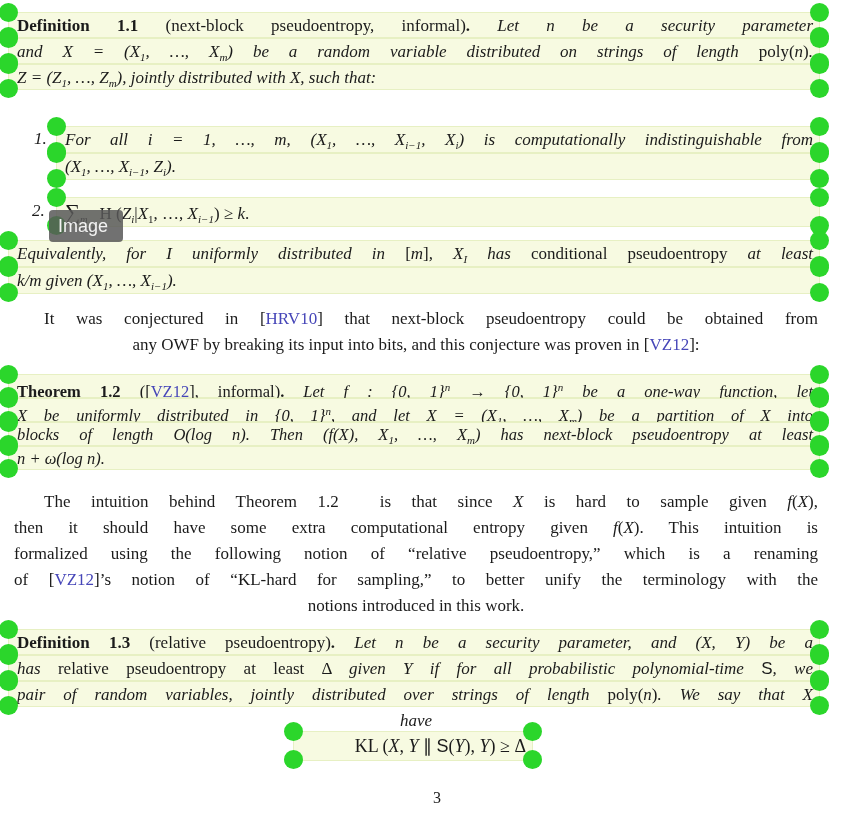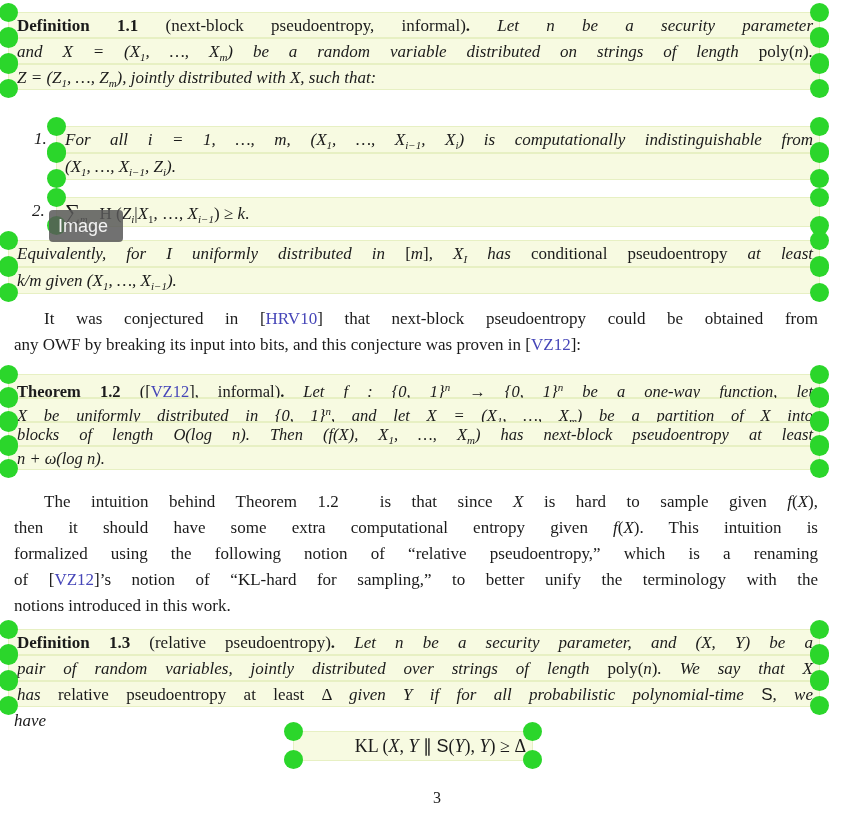--- a/index.html
+++ b/index.html
@@ -35,21 +35,21 @@
   .just{text-align:justify;text-align-last:justify;white-space:normal;}
   .dot{
     position:absolute;width:19px;height:19px;border-radius:50%;
     background:var(--handle-green);z-index:3;
   }
   .dot-tl{left:-10px;top:-10px}
   .dot-bl{left:-10px;bottom:-9px}
   .dot-tr{right:-10px;top:-10px}
   .dot-br{right:-10px;bottom:-9px}
   .para{position:absolute;font-size:17px;}
-  .p-line{height:26px;line-height:26px;white-space:nowrap;}
+  .p-line{height:26px;line-height:26px;white-space:nowrap;text-align:center;}
   .p-line.just{white-space:normal;}
   .indent{text-indent:30px;}
   .link{color:var(--link-blue);cursor:pointer;}
   .sans{font-family:"Liberation Sans",sans-serif;font-style:normal;}
   sub,sup{font-size:11px;}
   .stack{
     display:inline-flex;flex-direction:column;align-items:flex-start;
     font-size:10.5px;line-height:10px;vertical-align:-4px;font-style:italic;
   }
   .bigop{font-size:21px;font-style:normal;}
@@ -189,28 +189,28 @@
 
   <div class="hl-block" style="left:8px;top:629px;width:812px">
     <div class="hl-line h26">
         <div class="txt just"><b>Definition 1.3</b> (relative pseudoentropy)<b>.</b> <i>Let n be a security parameter, and (X, Y) be a</i></div>
         <span class="dot dot-tl"></span>
         <span class="dot dot-bl"></span>
         <span class="dot dot-tr"></span>
         <span class="dot dot-br"></span>
       </div>
     <div class="hl-line h26">
+        <div class="txt just"><i>has</i> relative pseudoentropy at least Δ <i>given Y if for all probabilistic polynomial-time</i> <span class="sans">S</span><i>, we</i></div>
+        <span class="dot dot-tl"></span>
+        <span class="dot dot-bl"></span>
+        <span class="dot dot-tr"></span>
+        <span class="dot dot-br"></span>
+      </div>
+    <div class="hl-line h26">
         <div class="txt just"><i>pair of random variables, jointly distributed over strings of length</i> poly(<i>n</i>)<i>. We say that X</i></div>
-        <span class="dot dot-tl"></span>
-        <span class="dot dot-bl"></span>
-        <span class="dot dot-tr"></span>
-        <span class="dot dot-br"></span>
-      </div>
-    <div class="hl-line h26">
-        <div class="txt just"><i>has</i> relative pseudoentropy at least Δ <i>given Y if for all probabilistic polynomial-time</i> <span class="sans">S</span><i>, we</i></div>
         <span class="dot dot-tl"></span>
         <span class="dot dot-bl"></span>
         <span class="dot dot-tr"></span>
         <span class="dot dot-br"></span>
       </div>
   </div>
   <div class="para" style="left:14px;top:708px;width:804px">
     <div class="p-line"><i>have</i></div>
   </div>
 

